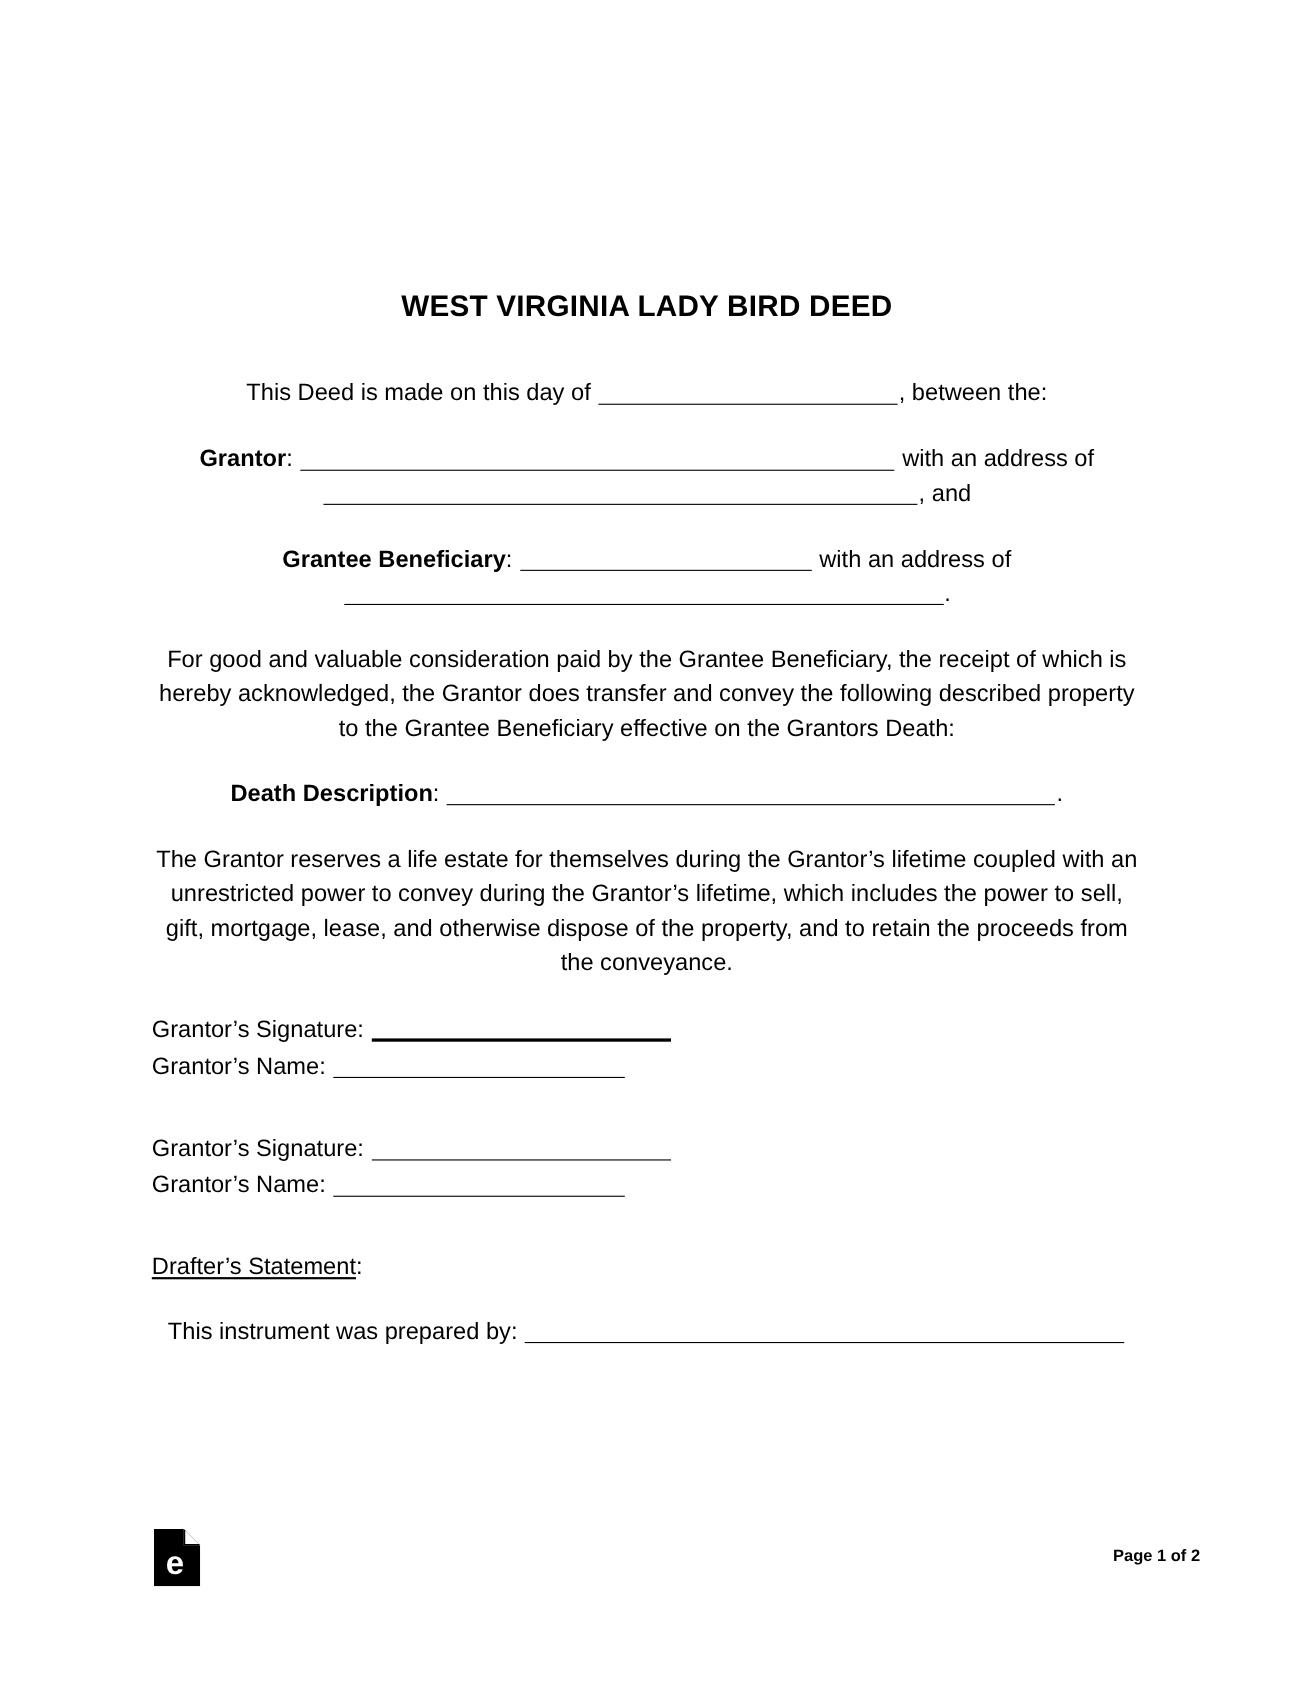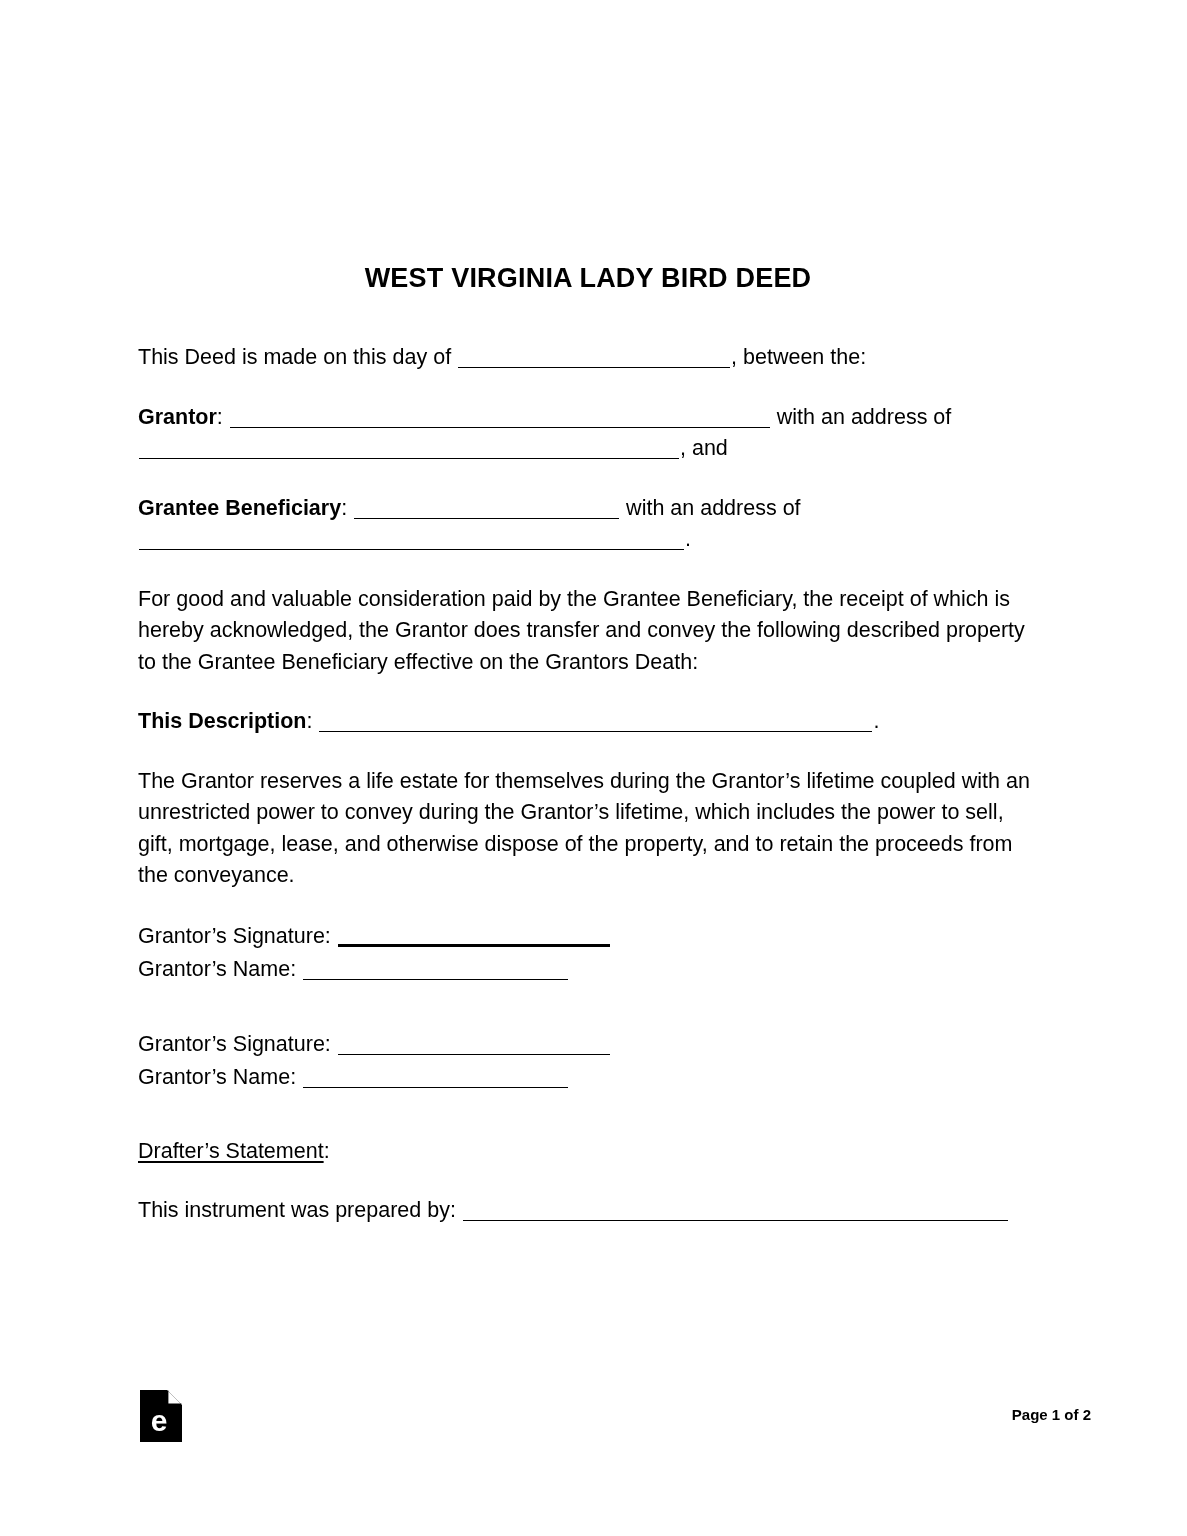--- a/index.html
+++ b/index.html
@@ -33,21 +33,21 @@
     font-size: 27px;
     font-weight: bold;
     letter-spacing: 0.2px;
     margin: 0 0 48px 0;
     line-height: 1.2;
   }
   .para {
     font-size: 21.5px;
     line-height: 31.5px;
     margin: 0 0 28px 0;
-    text-align: left;
+    text-align: center;
   }
   .para.tight {
     margin-bottom: 0;
   }
   .label-bold {
     font-weight: bold;
   }
   
   .fill {
     display: inline-block;
@@ -141,21 +141,21 @@
       <span class="label-bold">Grantee Beneficiary</span><span>:</span>
       <span class="fill w-grantee"></span>
       <span>with an address of</span>
       <span class="fill w-addr2"></span><span>.</span>
     </p>
 
     <p class="para">For good and valuable consideration paid by the Grantee Beneficiary, the receipt of which is hereby acknowledged, the Grantor does transfer and convey the following described property to the Grantee Beneficiary effective on the Grantors Death:</p>
 
 
     <p class="para">
-      <span class="label-bold">This Description</span><span>:</span>
+      <span class="label-bold">Death Description</span><span>:</span>
       <span class="fill w-legal"></span><span>.</span>
     </p>
 
     <p class="para">The Grantor reserves a life estate for themselves during the Grantor’s lifetime coupled with an unrestricted power to convey during the Grantor’s lifetime, which includes the power to sell, gift, mortgage, lease, and otherwise dispose of the property, and to retain the proceeds from the conveyance.</p>
 
 
     <div class="block-sig">
       <div class="row">
         <span>Grantor’s Signature:</span>
         <span class="fill bold w-sig"></span>

